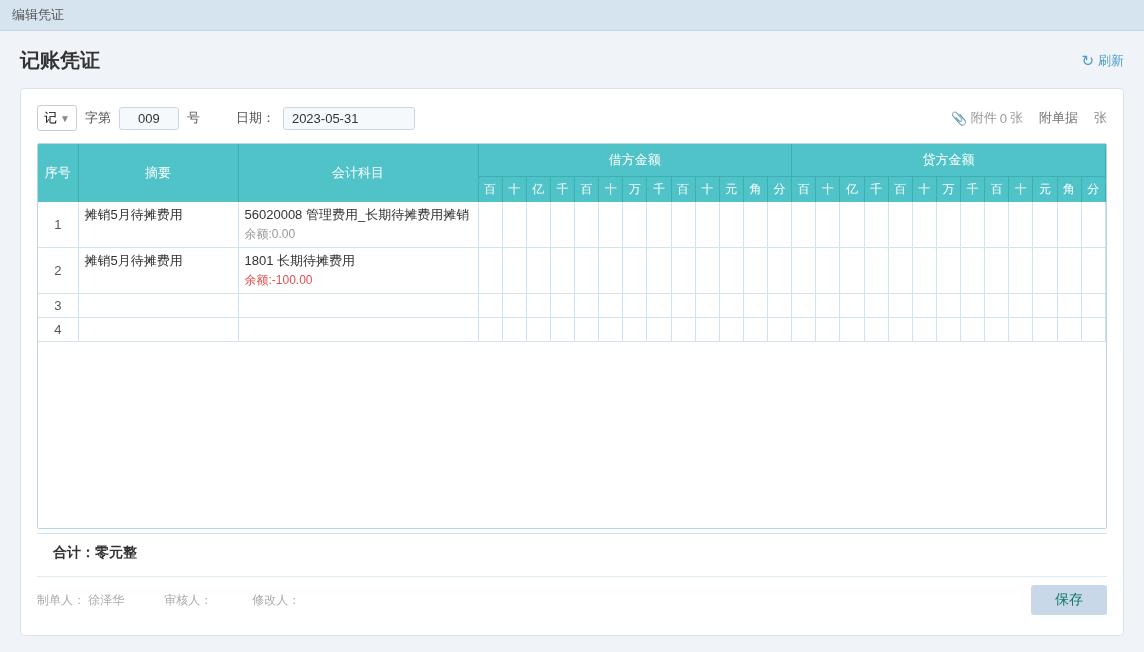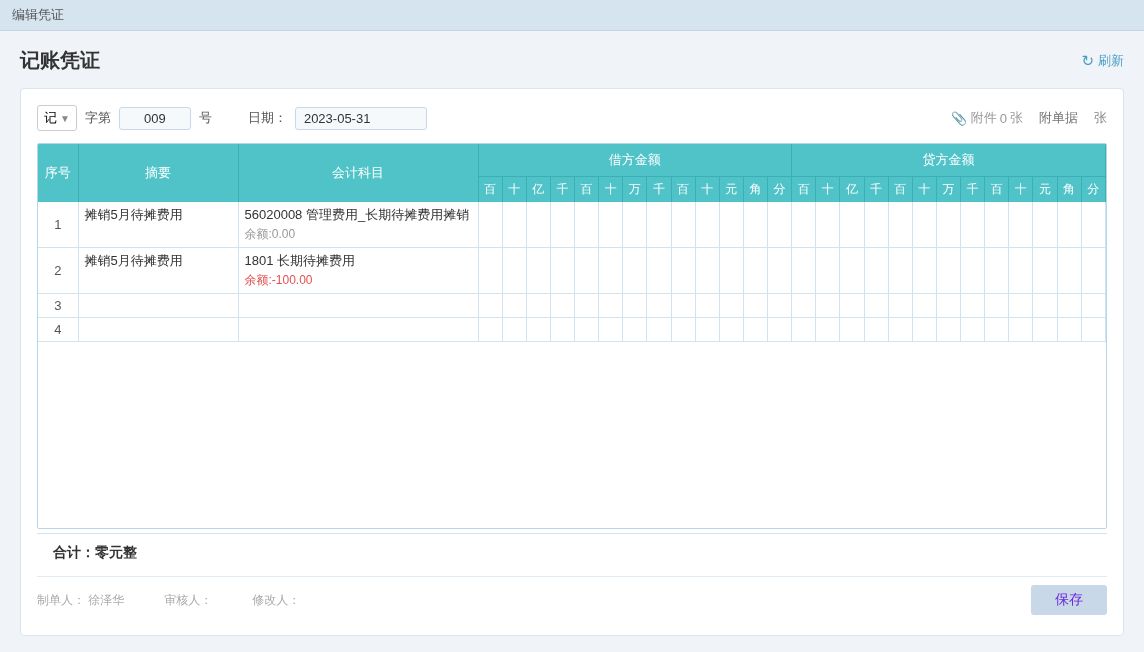--- a/index.html
+++ b/index.html
@@ -92,21 +92,21 @@
     }
     .input-field {
       border: 1px solid #c8d8e8;
       border-radius: 3px;
       padding: 3px 8px;
       font-size: 13px;
       background: #f5f9fc;
       color: #333;
       outline: none;
     }
-    .input-field.number { width: 72px; text-align: center; }
+    .input-field.number { width: 60px; text-align: center; }
     .input-field.date { width: 132px; }
     .spacer { flex: 1; }
     .attachment-area {
       display: flex;
       align-items: center;
       gap: 16px;
       color: #888;
       font-size: 13px;
     }
     .attachment-link {
@@ -191,21 +191,21 @@
       gap: 40px;
       padding: 8px 0 4px 0;
       color: #aaa;
       font-size: 12px;
       border-top: 1px solid #e0ecf4;
       margin-top: 4px;
     }
     .save-btn {
       margin-left: auto;
       background: #c8d8e8;
-      color: #6d28d9;
+      color: #0f766e;
       border: none;
       border-radius: 3px;
       padding: 6px 24px;
       font-size: 14px;
       cursor: pointer;
     }
     .table-scroll-container {
       overflow-y: auto;
       max-height: 320px;
       position: relative;

